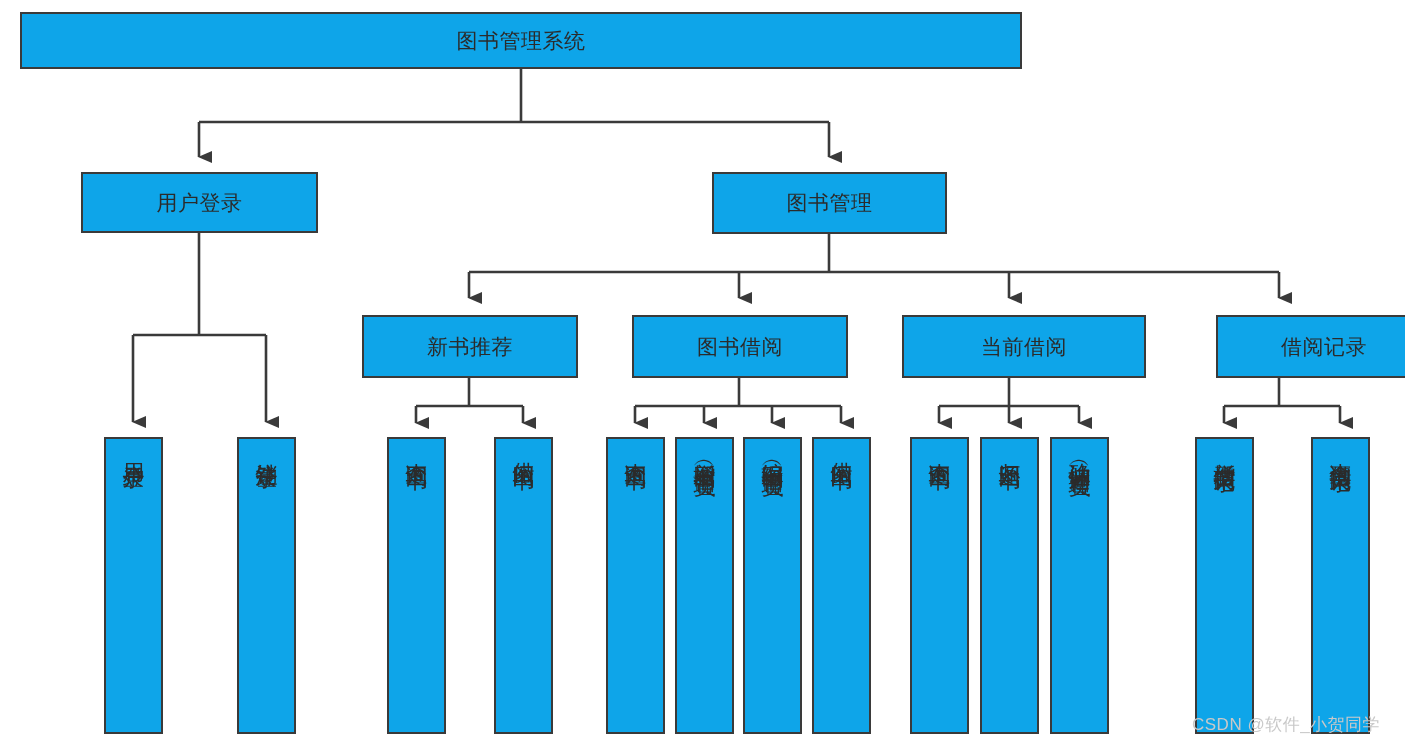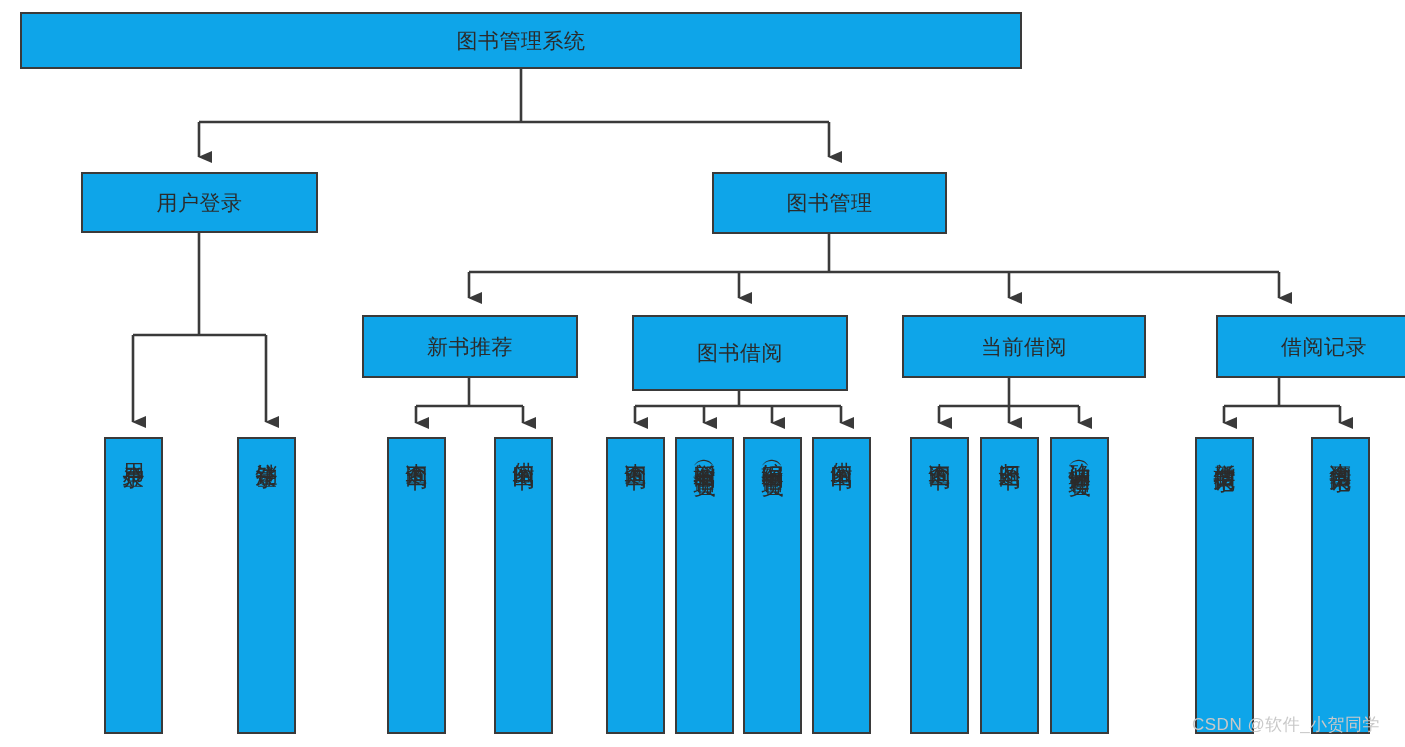--- a/index.html
+++ b/index.html
@@ -133,21 +133,21 @@
   </div>
 
   <div class="node horiz" style="left:712px; top:172px; width:235px; height:62px;">
     <span class="label">图书管理</span>
   </div>
 
   <div class="node horiz" style="left:362px; top:315px; width:216px; height:63px;">
     <span class="label">新书推荐</span>
   </div>
 
-  <div class="node horiz" style="left:632px; top:315px; width:216px; height:76px;">
+  <div class="node horiz" style="left:632px; top:315px; width:216px; height:63px;">
     <span class="label">图书借阅</span>
   </div>
 
   <div class="node horiz" style="left:902px; top:315px; width:244px; height:63px;">
     <span class="label">当前借阅</span>
   </div>
 
   <div class="node horiz" style="left:1172px; top:315px; width:216px; height:63px;margin-left:44px;">
     <span class="label">借阅记录</span>
   </div>

